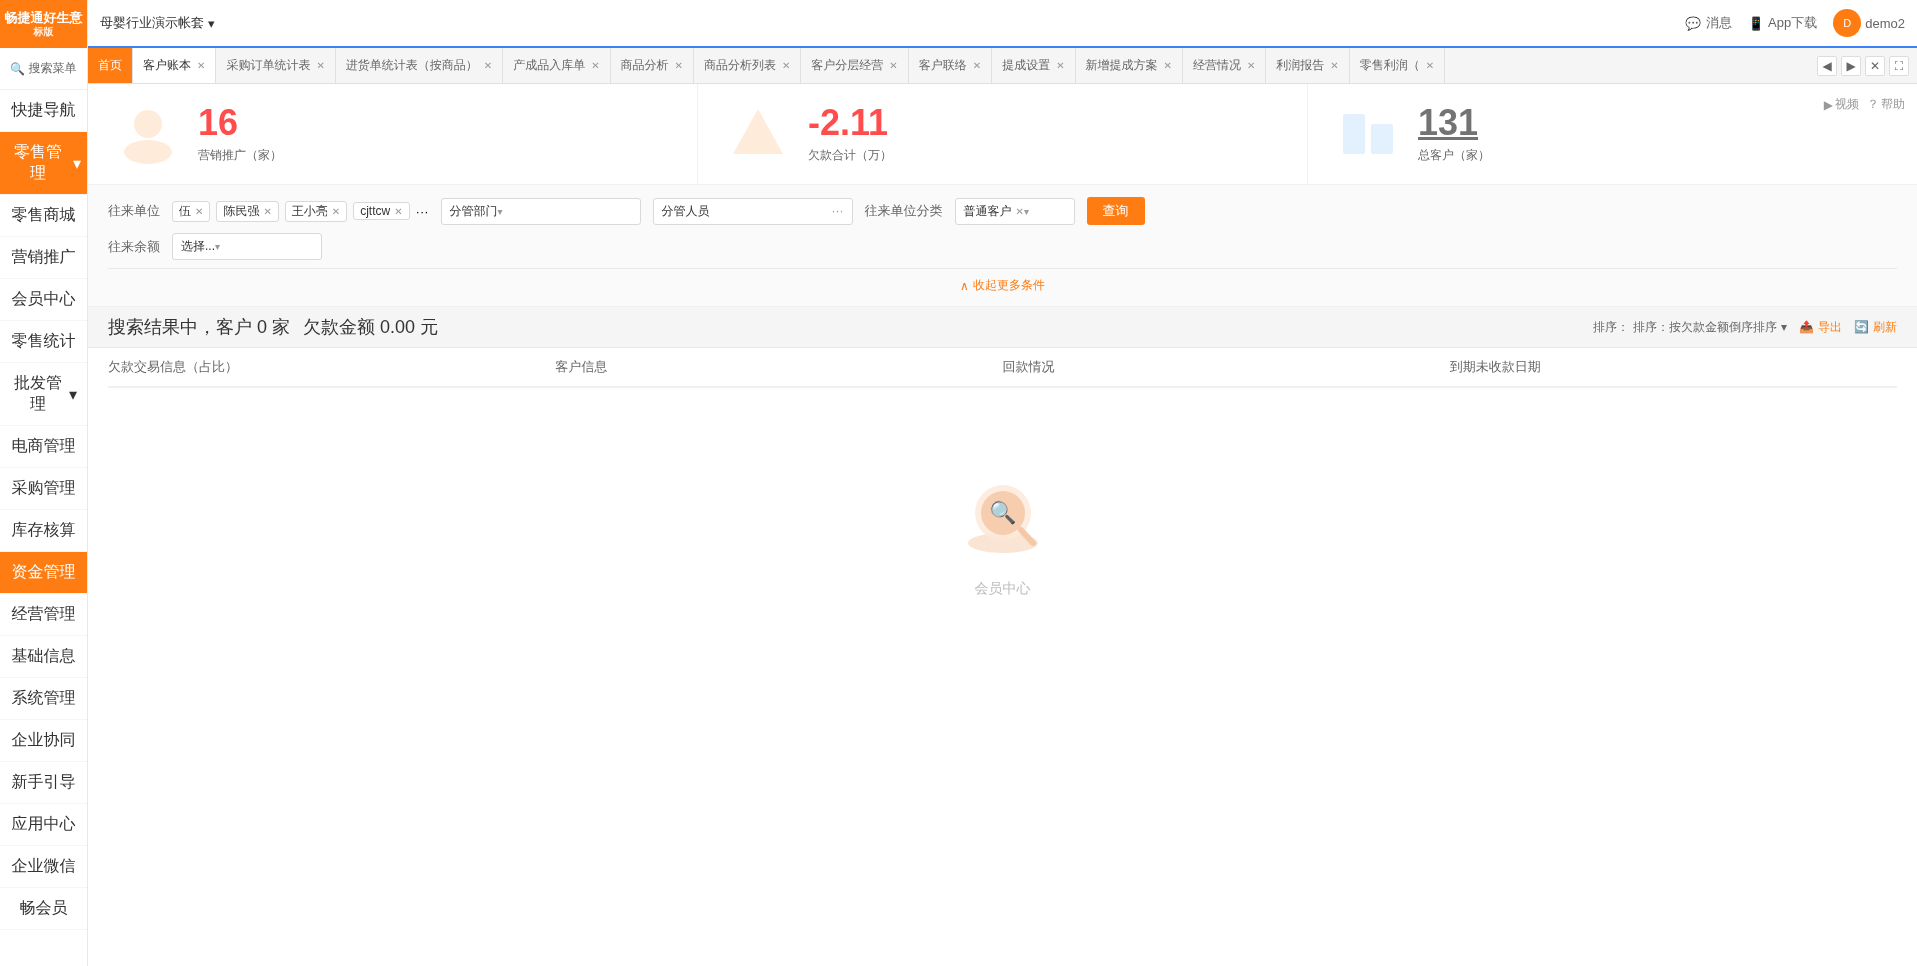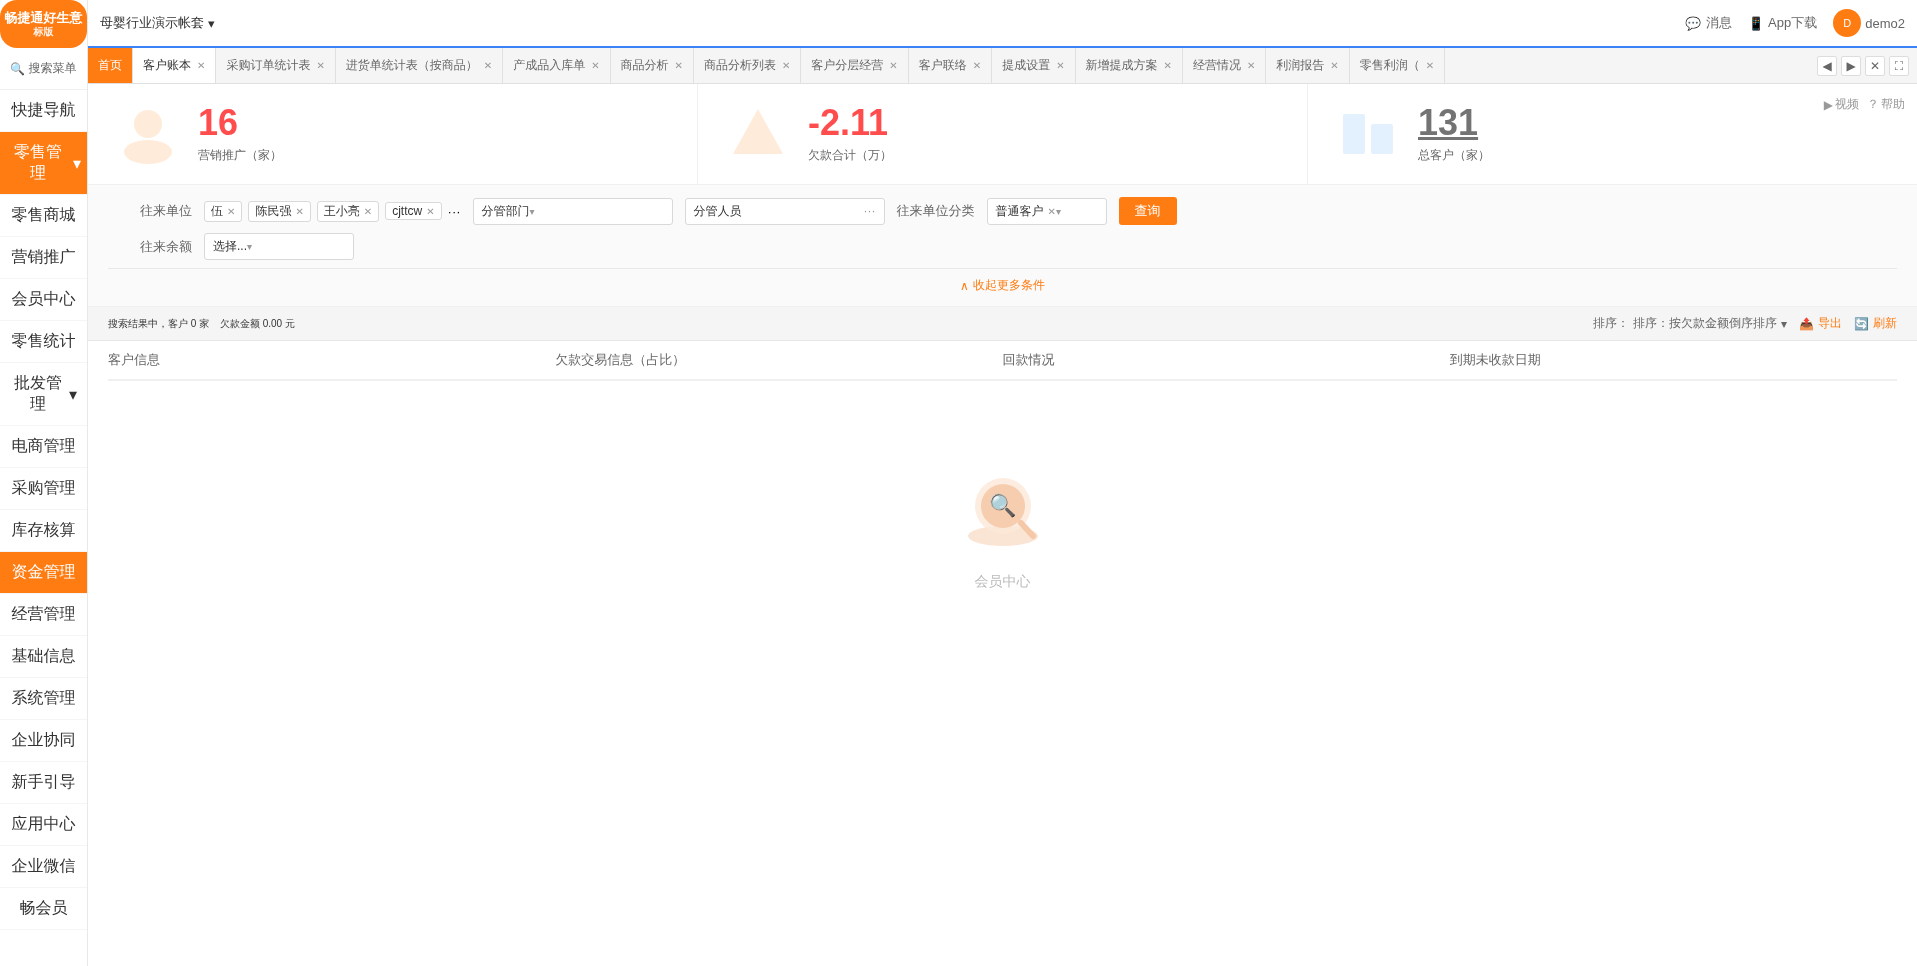--- a/index.html
+++ b/index.html
@@ -1,20 +1,20 @@
 <!DOCTYPE html>
 <html><head>
   <meta charset="utf-8">
   <style>
     * { box-sizing: border-box; margin: 0; padding: 0; }
     body { font-family: "Microsoft YaHei", "PingFang SC", Arial, sans-serif; font-size: 13px; background: #f5f5f5; display: flex; height: 100vh; overflow: hidden; }
 
     
     .sidebar { width: 88px; background: #fff; display: flex; flex-direction: column; border-right: 1px solid #e8e8e8; flex-shrink: 0; }
-    .sidebar-logo { background: #ff7c12; height: 48px; display: flex; align-items: center; justify-content: center; color: #fff; font-size: 12px; font-weight: bold; flex-direction: column; line-height: 1.2; border-radius: 17px; }
+    .sidebar-logo { background: #ff7c12; height: 48px; display: flex; align-items: center; justify-content: center; color: #fff; font-size: 12px; font-weight: bold; flex-direction: column; line-height: 1.2; }
     .sidebar-logo .logo-main { font-size: 13px; }
     .sidebar-logo .logo-sub { font-size: 10px; opacity: 0.9; }
     .sidebar-search { padding: 8px 6px; border-bottom: 1px solid #f0f0f0; }
     .sidebar-search-btn { width: 100%; background: none; border: none; color: #666; font-size: 12px; cursor: pointer; display: flex; align-items: center; justify-content: center; gap: 3px; padding: 4px 0; }
     .sidebar-nav-item { padding: 10px 6px; text-align: center; cursor: pointer; color: #333; font-size: 16px; border-bottom: 1px solid #f5f5f5; display: flex; align-items: center; justify-content: center; gap: 3px; }
     .sidebar-nav-item.active { background: #ff7c12; color: #fff; }
 
     
     .main-area { flex: 1; display: flex; flex-direction: column; overflow: hidden; }
 
@@ -46,34 +46,34 @@
     .stat-icon svg { width: 60px; height: 60px; }
     .stat-content { }
     .stat-value { font-size: 36px; font-weight: bold; color: #ff4d4d; line-height: 1; }
     .stat-value.black { color: #737373; text-decoration: underline; }
     .stat-label { font-size: 12px; color: #666; margin-top: 6px; }
     .stat-help { position: absolute; top: 12px; right: 12px; display: flex; gap: 8px; font-size: 12px; color: #999; }
     .stat-help-item { display: flex; align-items: center; gap: 2px; cursor: pointer; }
 
     
     .filter-area { padding: 12px 20px; border-bottom: 1px solid #f0f0f0; background: #fafafa; }
-    .filter-row { display: flex; align-items: center; gap: 12px; margin-bottom: 8px; flex-wrap: wrap; margin-left: 32px; }
+    .filter-row { display: flex; align-items: center; gap: 12px; margin-bottom: 8px; flex-wrap: wrap; }
     .filter-label { color: #666; font-size: 13px; flex-shrink: 0; }
     .filter-tags { display: flex; align-items: center; gap: 6px; flex-wrap: wrap; }
     .filter-tag { display: flex; align-items: center; gap: 4px; background: #fff; border: 1px solid #d9d9d9; border-radius: 3px; padding: 1px 6px; font-size: 12px; color: #333; }
     .filter-tag .tag-close { color: #999; cursor: pointer; font-size: 10px; }
     .filter-select { display: flex; align-items: center; gap: 0; background: #fff; border: 1px solid #d9d9d9; border-radius: 3px; padding: 4px 8px; font-size: 12px; color: #333; min-width: 120px; cursor: pointer; }
     .filter-select-wide { min-width: 200px; }
     .filter-select .arrow { color: #999; font-size: 10px; }
     .filter-select .more-btn { color: #999; cursor: pointer; margin-left: auto; }
     .collapse-btn { display: flex; align-items: center; gap: 4px; color: #ff7c12; font-size: 12px; cursor: pointer; margin: 0 auto; width: fit-content; }
 
     
     .result-bar { padding: 8px 20px; display: flex; align-items: center; justify-content: space-between; background: #f5f5f5; border-bottom: 1px solid #e8e8e8; }
-    .result-info { font-size: 10px; color: #666; }
+    .result-info { font-size: 18px; color: #666; }
     .result-info span { color: #333; }
     .result-actions { display: flex; align-items: center; gap: 12px; font-size: 12px; color: #666; }
     .result-actions .sort-select { display: flex; align-items: center; gap: 4px; cursor: pointer; }
     .result-actions .action-btn { display: flex; align-items: center; gap: 4px; cursor: pointer; color: #ff7c12; }
 
     
     .table-area { padding: 0 20px; }
     .table-header { display: flex; padding: 10px 0; border-bottom: 2px solid #f0f0f0; }
     .table-col { font-size: 13px; color: #666; font-weight: normal; }
     .col-customer { flex: 2; }
@@ -388,22 +388,22 @@
         </div>
         <div class="action-btn">
           <span>🔄</span>
           <span>刷新</span>
         </div>
       </div>
     </div>
 
     <div class="table-area">
       <div class="table-header">
+        <div class="table-col col-debt">欠款交易信息（占比）</div>
         <div class="table-col col-customer">客户信息</div>
-        <div class="table-col col-debt">欠款交易信息（占比）</div>
         <div class="table-col col-repay">回款情况</div>
         <div class="table-col col-date">到期未收款日期</div>
       </div>
 
       <div class="empty-state">
         <div class="empty-icon">
           <svg viewBox="0 0 100 100" xmlns="http://www.w3.org/2000/svg">
             <ellipse cx="50" cy="75" rx="35" ry="10" fill="#f5c9a8" opacity="0.5"></ellipse>
             <circle cx="50" cy="45" r="28" fill="#fde8d8" opacity="0.8"></circle>
             <circle cx="50" cy="45" r="22" fill="#f5c9a8" opacity="0.9"></circle>

